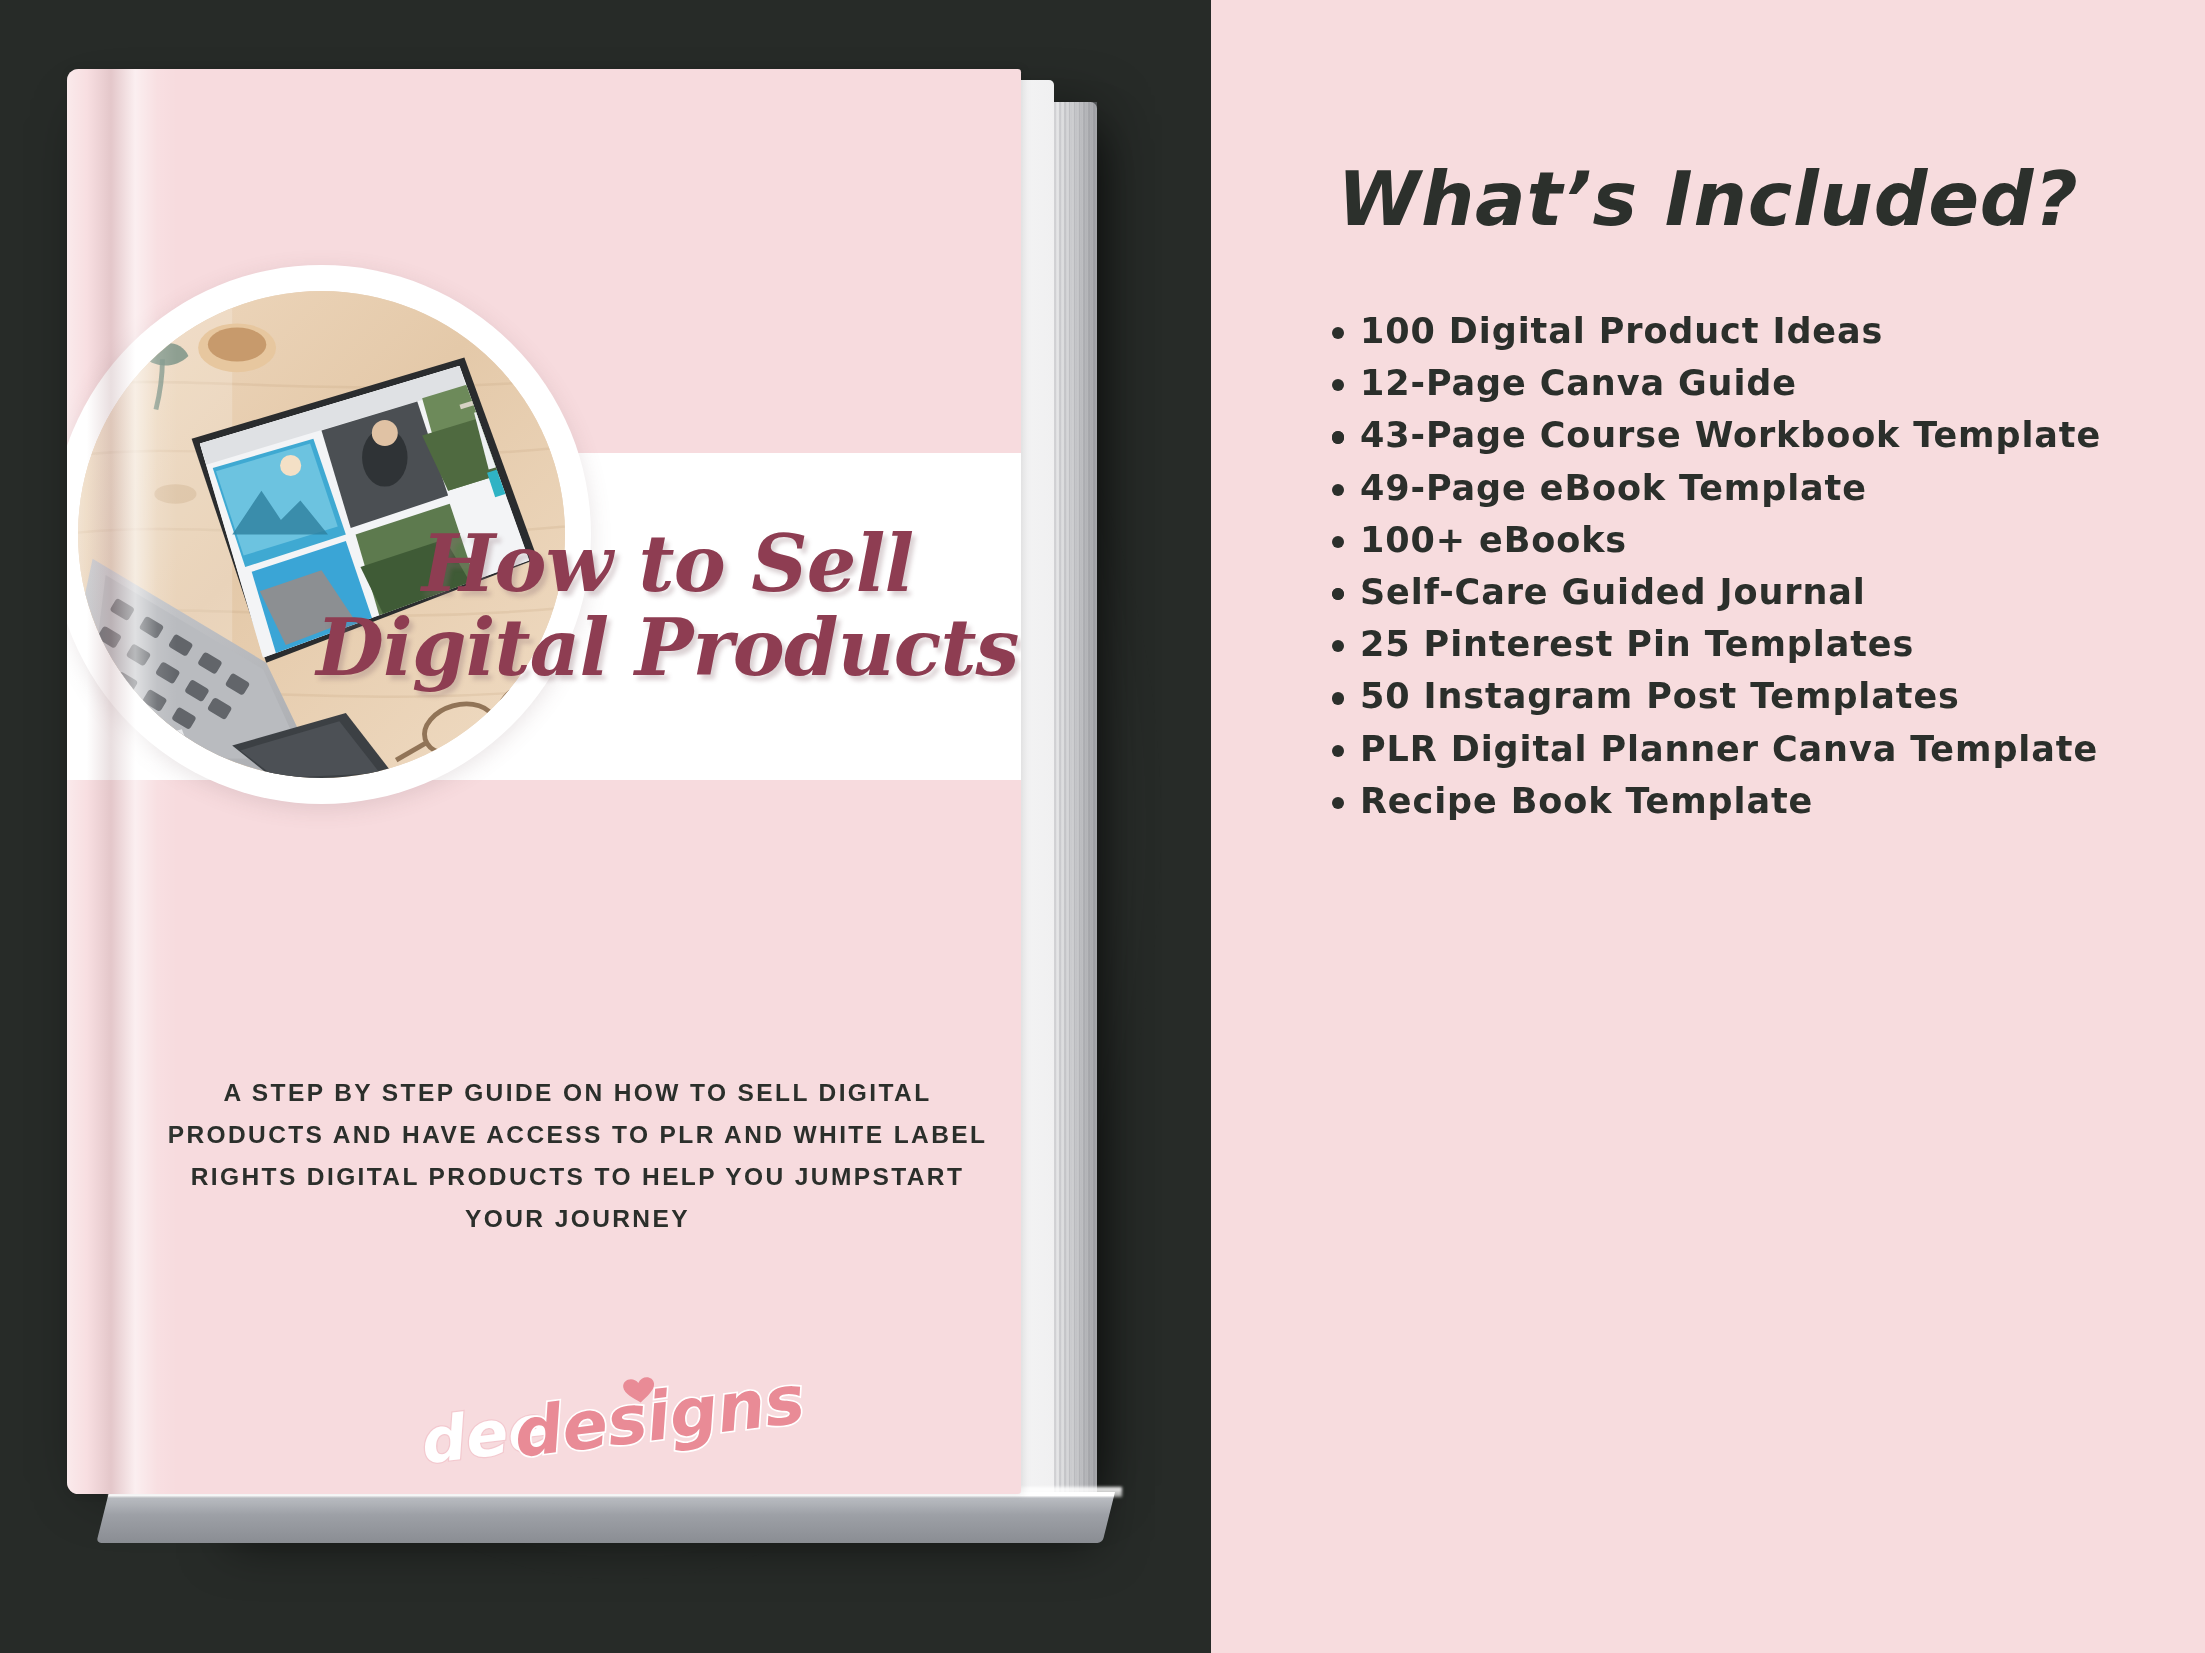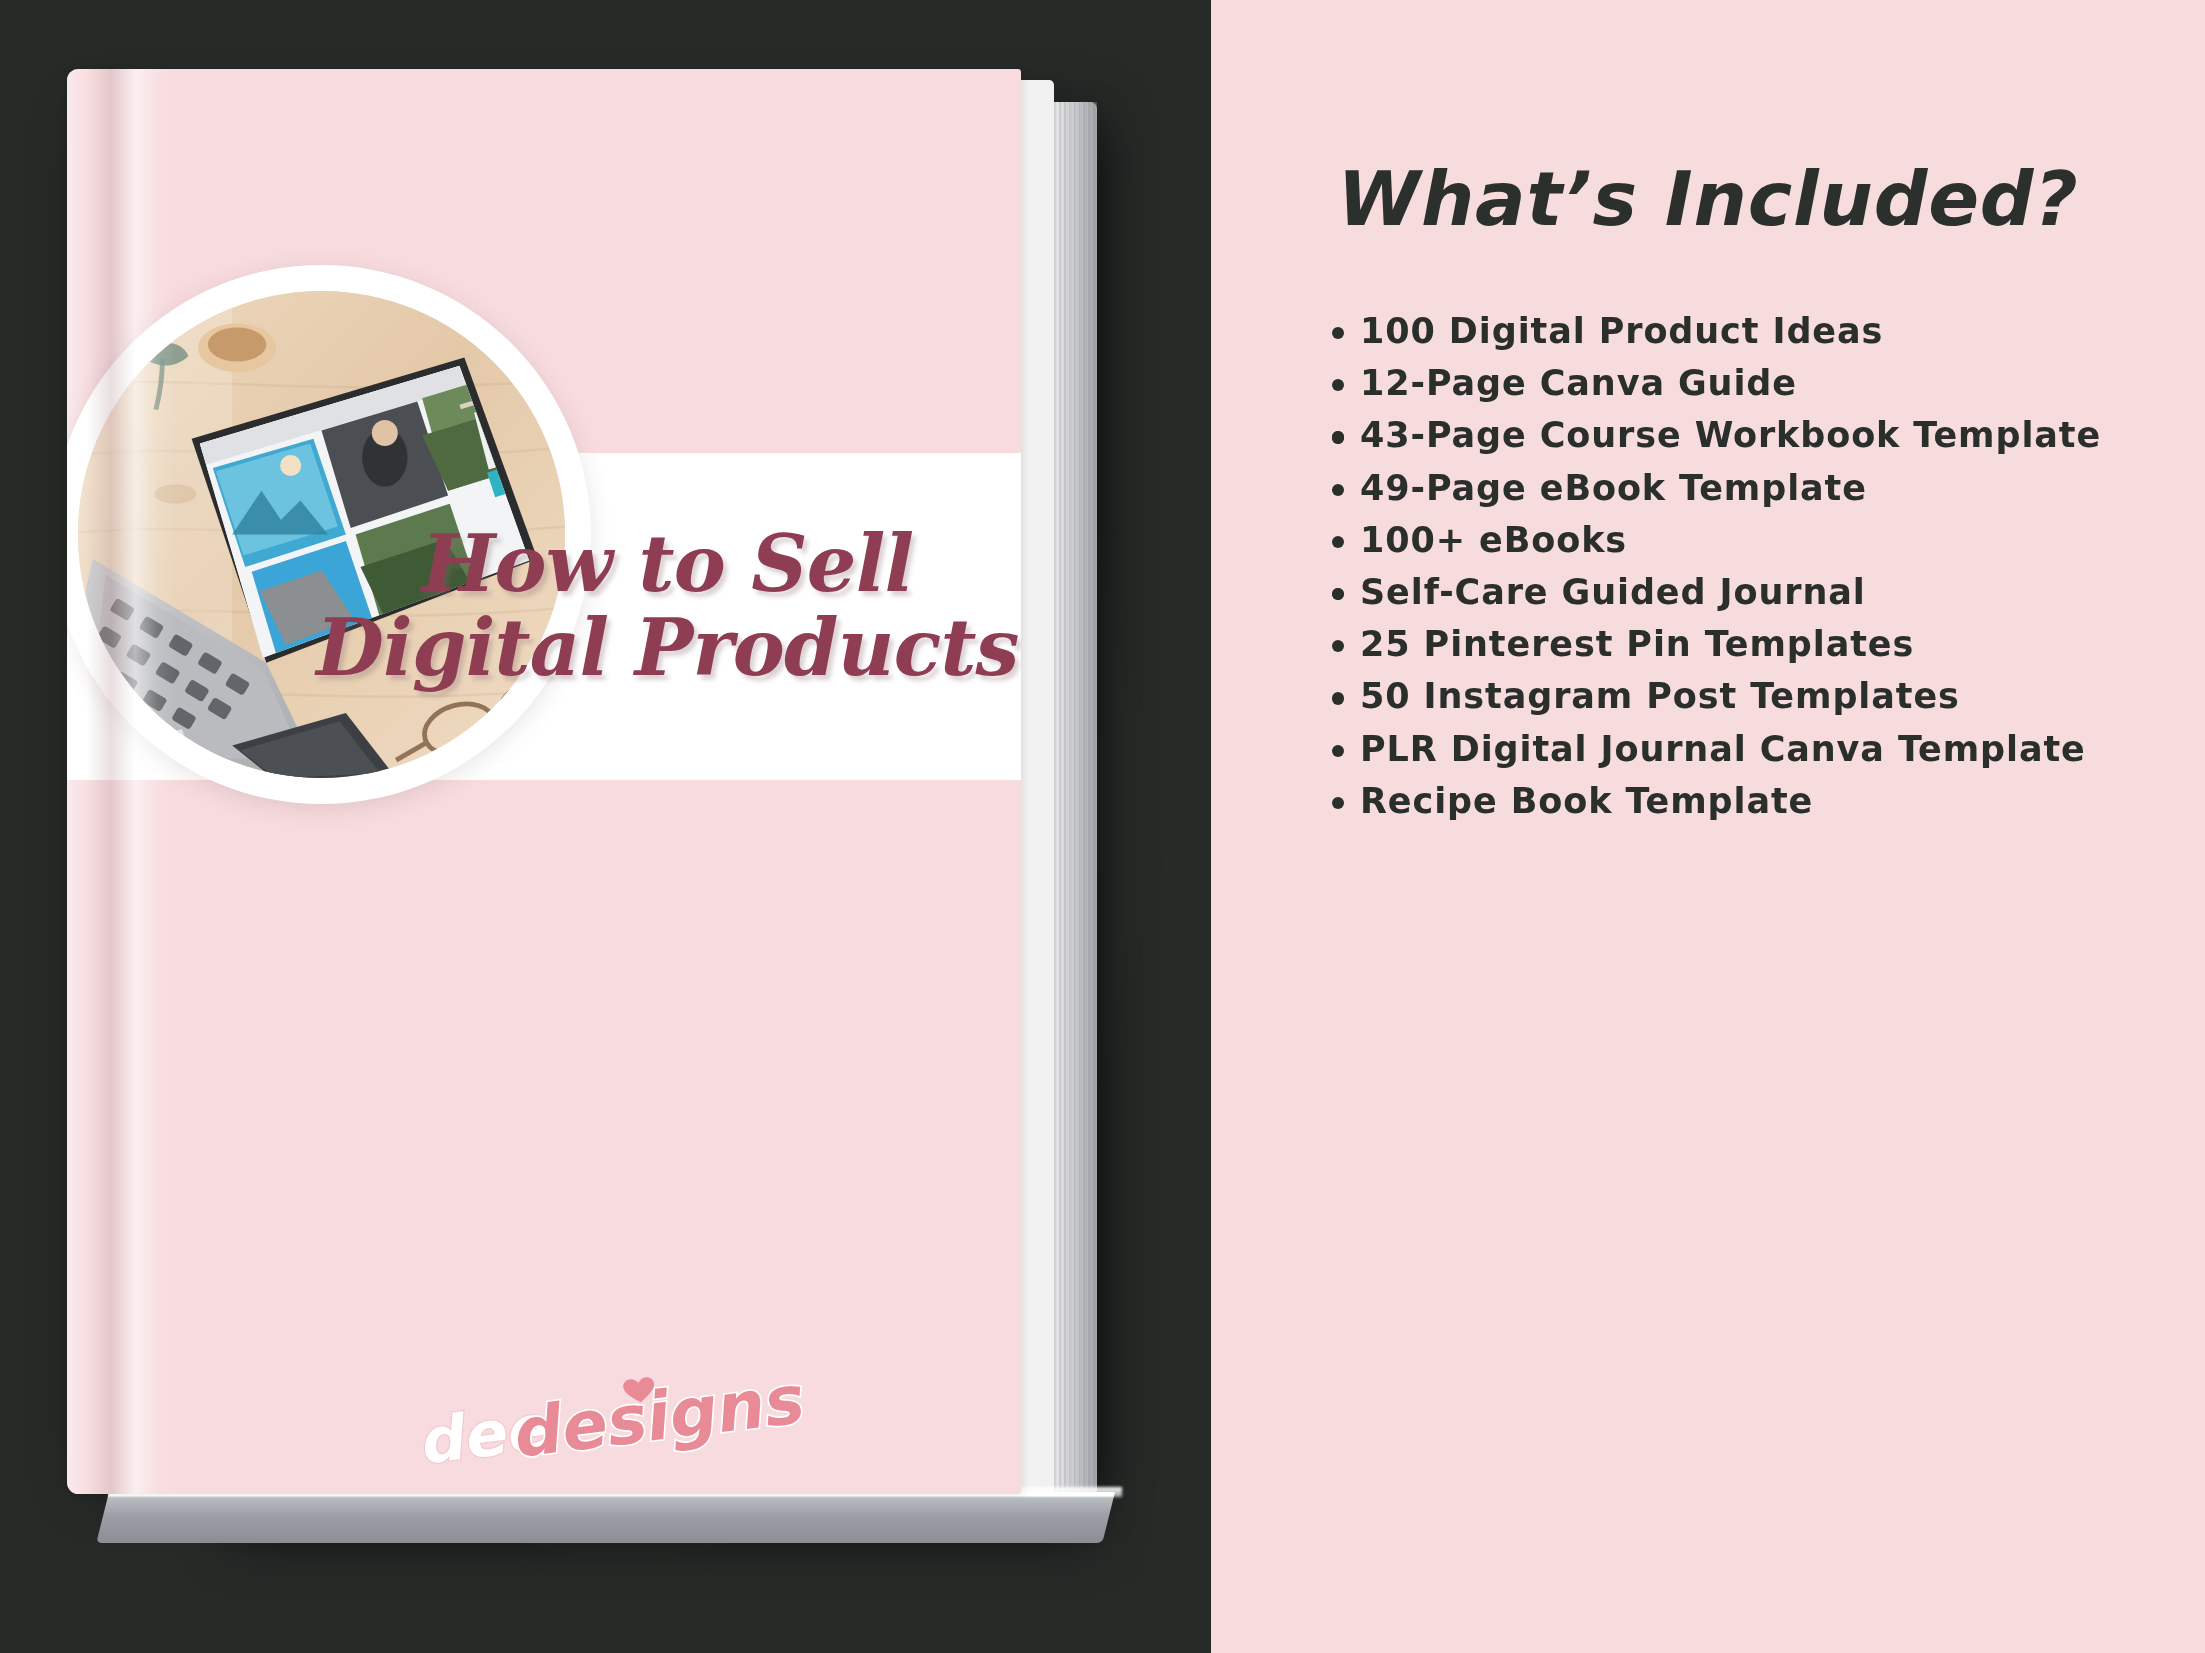--- a/index.html
+++ b/index.html
@@ -447,20 +447,21 @@
               <polygon points="52,560 128,540 150,600 70,600" fill="#e8e9eb"></polygon>
             </svg>
           </div>
         </div>
 
         <div class="cover-title">
           <div>How to Sell</div>
           <div>Digital Products</div>
         </div>
 
+        <div class="cover-subtitle">A STEP BY STEP GUIDE ON HOW TO SELL DIGITAL PRODUCTS AND HAVE ACCESS TO PLR AND WHITE LABEL RIGHTS DIGITAL PRODUCTS TO HELP YOU JUMPSTART YOUR JOURNEY</div>
 
         <div class="cover-logo">
           <svg class="logo-svg" viewBox="0 0 420 150">
             <g transform="rotate(-7 210 86)">
               <text id="logo-part1" x="14" y="104" font-family="'DejaVu Sans', sans-serif" font-size="76" font-weight="700" font-style="italic" fill="#ffffff" style="paint-order:stroke; stroke:#f3c9cf; stroke-width:3px;">dee</text>
               <text id="logo-part2" x="128" y="110" font-family="'DejaVu Sans', sans-serif" font-size="82" font-weight="700" font-style="italic" fill="#e98b96" style="paint-order:stroke; stroke:#ffffff; stroke-width:4px;">designs</text>
 
               <path d="M286,38 c-5,-9 -19,-7 -19,3 c0,8 11,15 19,21 c8,-6 19,-13 19,-21 c0,-10 -14,-12 -19,-3 z" fill="#e98b96"></path>
             </g>
           </svg>
@@ -477,19 +478,19 @@
         <li><span class="bullet"></span><span>100 Digital Product Ideas</span></li>
         <li><span class="bullet"></span><span>12-Page Canva Guide</span></li>
         <li><span class="bullet"></span></li>
         <li><span class="bullet"></span><span>43-Page Course Workbook Template</span></li>
         <li><span class="bullet"></span><span>49-Page eBook Template</span></li>
         <li><span class="bullet"></span><span>100+ eBooks</span></li>
         <li><span class="bullet"></span></li>
         <li><span class="bullet"></span><span>Self-Care Guided Journal</span></li>
         <li><span class="bullet"></span><span>25 Pinterest Pin Templates</span></li>
         <li><span class="bullet"></span><span>50 Instagram Post Templates</span></li>
-        <li><span class="bullet"></span><span>PLR Digital Journal Canva Template</span></li>
+        <li><span class="bullet"></span><span>PLR Digital Planner Canva Template</span></li>
         <li><span class="bullet"></span><span>Recipe Book Template</span></li>
       </ul>
   </div>
 
 </div>
 
 
 </body></html>

